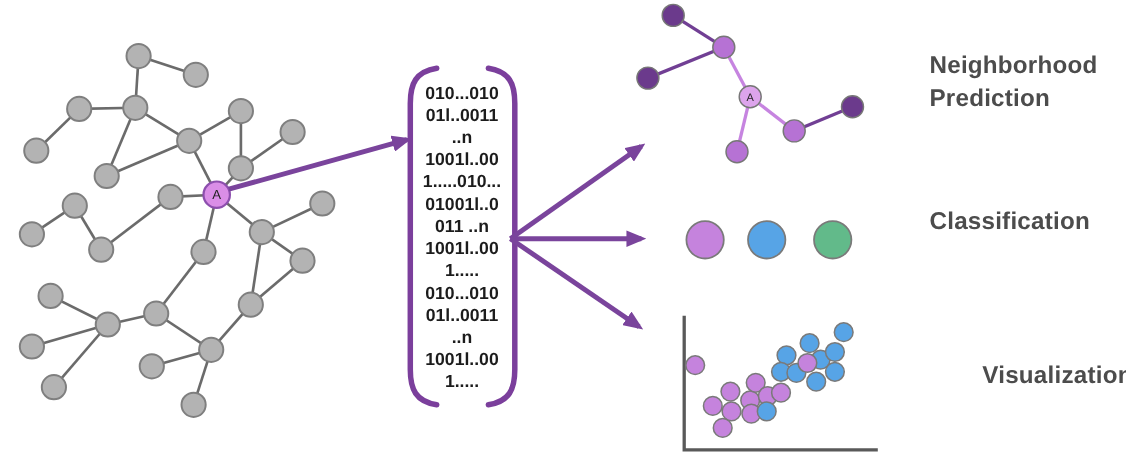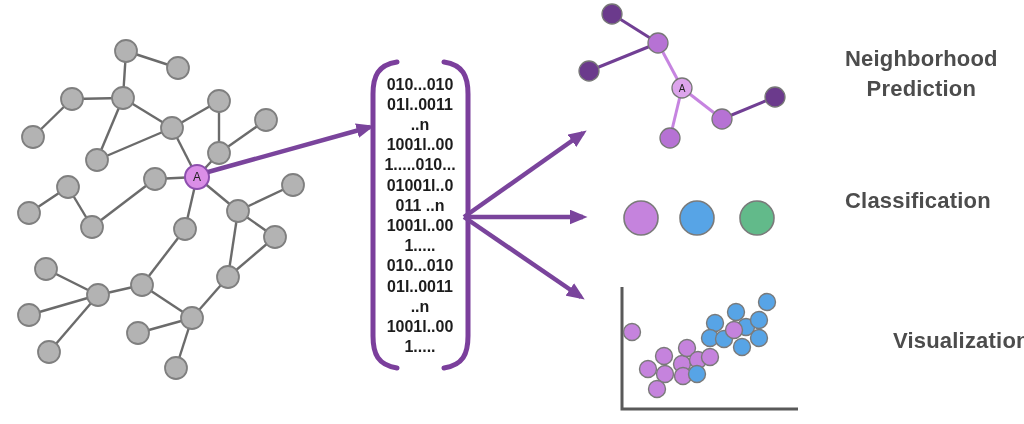--- a/index.html
+++ b/index.html
@@ -1,20 +1,20 @@
 <!DOCTYPE html>
 <html><head>
 <meta charset="utf-8">
 <style>
   html,body{margin:0;padding:0;background:#ffffff;}
   .stage{position:relative;width:1024px;height:424px;background:#ffffff;overflow:hidden;
          font-family:"Liberation Sans",sans-serif;}
   svg{position:absolute;left:0;top:0;}
   .task-label{position:absolute;left:845px;color:#4c4c4c;font-size:22px;line-height:30px;
-              font-weight:bold;white-space:pre-line;letter-spacing:0.2px;text-align:center;}
+              font-weight:bold;white-space:pre-line;letter-spacing:0.2px;}
   #lbl-neighborhood{top:44px;}
   #lbl-classification{top:186px;}
   #lbl-visualization{top:326px;margin-left:48px;}
 </style>
 </head>
 <body>
 
 <div class="stage">
   <svg id="diagram" width="1024" height="424" viewBox="0 0 1024 424">
       <defs>

